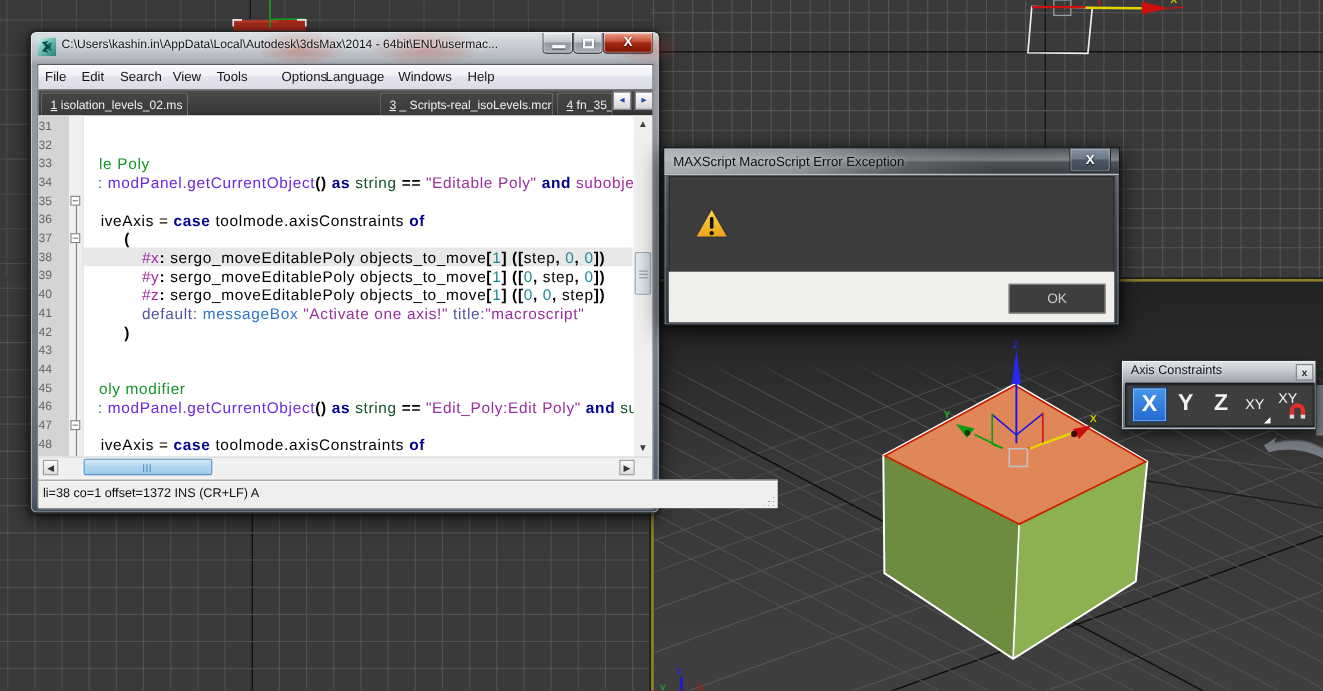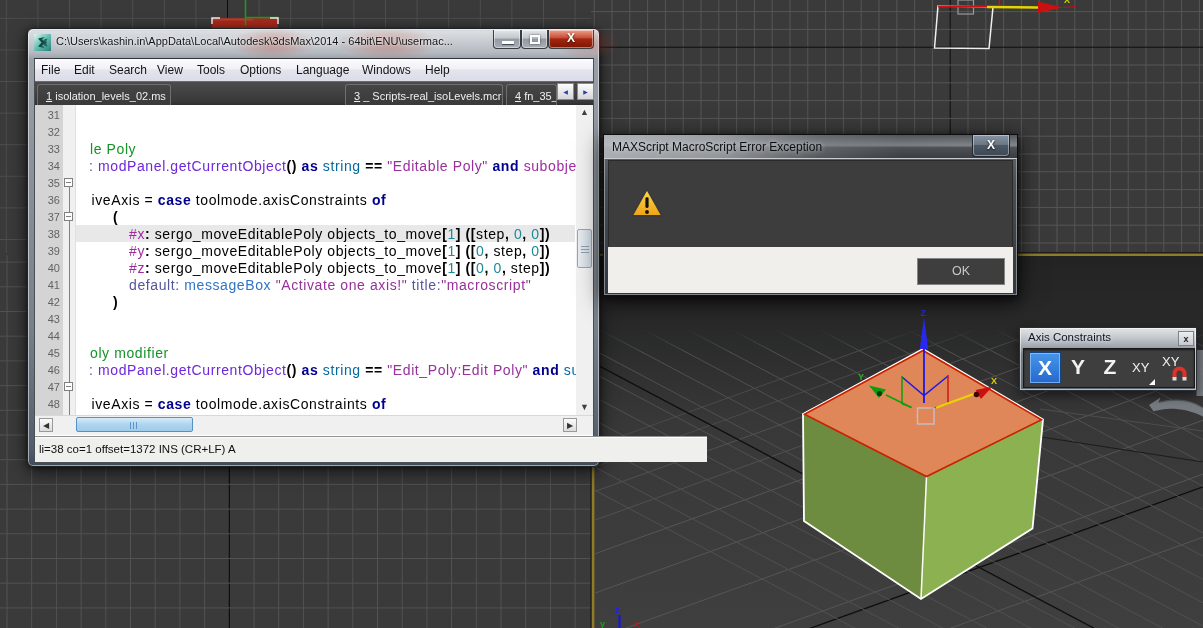--- a/index.html
+++ b/index.html
@@ -30,31 +30,31 @@
 
 #tabband{left:0;top:23px;width:558px;height:23px;background:linear-gradient(to bottom,#4c4c4c,#383838 85%,#2e2e2e)}
 .tab{position:absolute;top:2px;height:21px;background:linear-gradient(to bottom,#454545,#3a3a3a);border:1px solid #6f6f6f;border-bottom:none;
  border-radius:3px 3px 0 0;color:#efefef;font-size:11px;padding:5px 0 0 8px;white-space:nowrap;overflow:hidden}
 .tab u{text-decoration:underline}
 .tsb{position:absolute;top:1px;height:17px;width:17px;background:linear-gradient(to bottom,#fdfdfd,#d5d5da);border:1px solid #8a8a8f;
  color:#2b3faa;font-size:6px;text-align:center;line-height:16px}
 
 #edit{left:0;top:46px;width:558px;height:310px;background:#fff;overflow:hidden}
 #gutter{left:0;top:0;width:28px;height:310px;background:#d4d4d4}
-#gutter div{position:absolute;right:3px;font-size:11px;color:#636363;height:17px;line-height:17px;width:25px;text-align:right}
+#gutter div{position:absolute;right:3px;font-size:11px;color:#636363;height:17px;line-height:17px;width:25px;text-align:left}
 #fold{left:28px;top:0;width:13px;height:310px;background:#f0f0f0;border-right:1px solid #e0e0e0}
 .fbox{position:absolute;left:29px;width:9px;height:9px;background:#fff;border:1px solid #808080}
 .fbox:after{content:"";position:absolute;left:1px;top:3px;width:5px;height:1px;background:#808080}
 #fguide{left:34px;width:1px;background:#808080}
 #caretline{left:41px;top:120px;width:499px;height:17px;background:#e8e8e8}
 .cl{position:absolute;font-size:14px;height:17px;line-height:17px;white-space:nowrap;color:#000;letter-spacing:.6px}
 .cl b{font-weight:bold}
 .kw{color:#00008f;font-weight:bold}
 .id{color:#6d28d9}
-.st{color:#0369a1}
+.st{color:#14532d}
 .str{color:#98309c}
 .nm{color:#a02ba0}
 .num{color:#1b8a96}
 .fn{color:#2e75c8}
 .lb{color:#55559e}
 .cm{color:#149428}
 
 #vsb{left:541px;top:0;width:17px;height:310px;background:#f0f0f0}
 .sbarr{position:absolute;width:17px;height:15px;color:#404040;font-size:9px;text-align:center;line-height:15px}
 #vthumb{position:absolute;left:1px;top:124px;width:15px;height:39px;background:linear-gradient(to right,#e8ecf0,#cdd6df);border:1px solid #96a5b5;border-radius:2px}
@@ -370,21 +370,21 @@
   <div class="abs capbtn" id="btncls">
       <i>X</i>
     </div>
   <div class="abs" id="client">
     <div class="abs" id="menubar">
         <span style="left:6px">File</span>
         <span style="left:39px">Edit</span>
         <span style="left:74px">Search</span>
         <span style="left:122px">View</span>
         <span style="left:162px">Tools</span>
-        <span style="left:205px">Options</span>
+        <span style="left:221px">Options</span>
         <span style="left:261px">Language</span>
         <span style="left:327px">Windows</span>
         <span style="left:390px">Help</span>
       </div>
     <div class="abs" id="tabband">
         <div class="tab" style="left:2px;width:134px"><u>1</u>&nbsp;isolation_levels_02.ms</div>
         <div class="tab" style="left:310px;width:158px"><u>3</u>&nbsp;_ Scripts-real_isoLevels.mcr</div>
         <div class="tab" style="left:471px;width:51px"><u>4</u>&nbsp;fn_35_</div>
         <div class="tsb" style="left:522px">◀</div>
         <div class="tsb" style="left:542px">▶</div>

